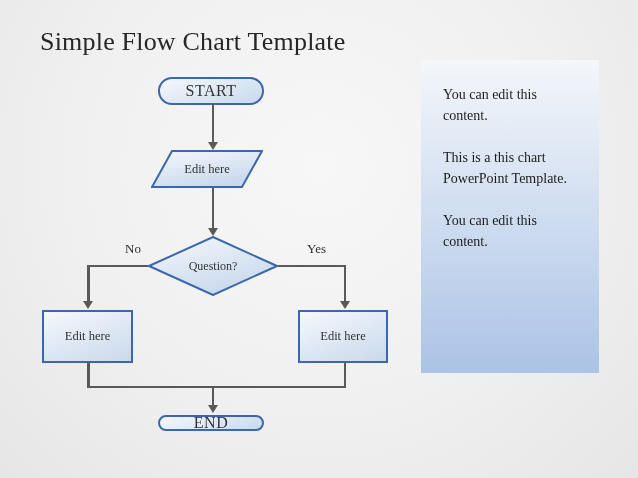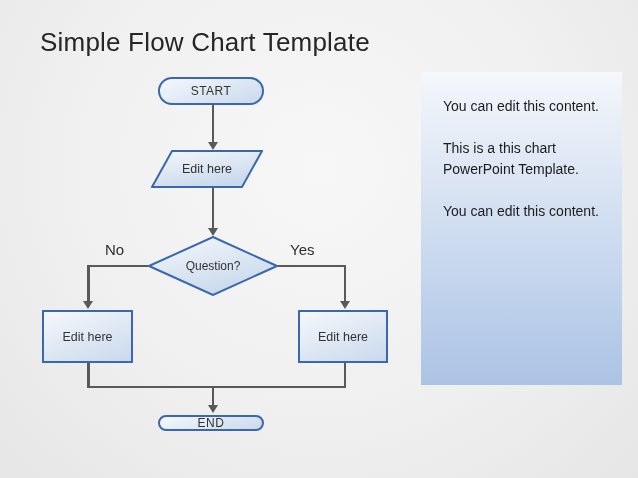--- a/index.html
+++ b/index.html
@@ -1,63 +1,63 @@
 <!DOCTYPE html>
 <html style="--title-text: #262626; --body-text: #1c1c1c; --shape-border: #3b68ac; --shape-fill-top: #f5f8fc; --shape-fill-bottom: #c9d9ec; --panel-top: #f4f7fb; --panel-bottom: #abc3e5; --connector: #595959;"><head>
 <meta charset="utf-8">
 <style>
   html,body{margin:0;padding:0;background:#ddd;}
   .slide{
     position:relative;width:638px;height:478px;overflow:hidden;
     background:radial-gradient(ellipse at 50% 35%, #f7f7f7 0%, #f0f0f0 55%, #e6e6e6 100%);
-    font-family:Liberation Sans, sans-serif;
+    font-family:Liberation Serif, serif;
   }
   .title{
     position:absolute;left:40px;top:27px;margin:0;
     font-size:26px;font-weight:400;letter-spacing:.2px;
     color:var(--title-text,#262626);
   }
   
   .panel{
-    position:absolute;left:421px;top:72px;width:201px;height:313px;
+    position:absolute;left:421px;top:60px;width:178px;height:313px;
     background:linear-gradient(to bottom,var(--panel-top,#f4f7fb) 0%,var(--panel-bottom,#abc3e5) 100%);
   }
   .panel-inner{
     padding:24px 18px 0 22px;
     font-size:14px;line-height:21px;color:var(--body-text,#1c1c1c);
   }
   .panel-inner p{margin:0 0 21px 0;}
   
   .shape{
     position:absolute;display:flex;align-items:center;justify-content:center;
     color:#333;box-sizing:border-box;text-align:center;
   }
   .pill{
     border:2px solid var(--shape-border,#3b68ac);border-radius:15px;
     background:linear-gradient(160deg,var(--shape-fill-top,#f5f8fc) 0%,var(--shape-fill-bottom,#c9d9ec) 100%);
-    font-size:12px;letter-spacing:.5px;
+    font-size:16px;letter-spacing:.5px;
   }
   .rect-box{
     border:2px solid var(--shape-border,#3b68ac);
     background:linear-gradient(160deg,var(--shape-fill-top,#f5f8fc) 0%,var(--shape-fill-bottom,#c9d9ec) 100%);
     font-size:12.5px;
   }
   .svg-shape svg{position:absolute;left:0;top:0;}
   .shape-label{position:relative;font-size:12.5px;}
   .shape-label.small{font-size:12px;}
   
   .cline{position:absolute;background:var(--connector,#595959);}
   .arrow-down{
     position:absolute;width:0;height:0;
     border-left:5px solid transparent;border-right:5px solid transparent;
     border-top:8px solid var(--connector,#595959);
   }
   .branch-label{
-    position:absolute;width:36px;text-align:left;
-    font-size:15px;color:#2e2e2e;
+    position:absolute;width:36px;text-align:right;
+    font-size:13px;color:#2e2e2e;
   }
 </style>
 </head>
 <body>
 
 <div class="slide">
 
   <h1 class="title">Simple Flow Chart Template</h1>
 
   <div class="shape pill" style="left:158px;top:77px;width:106px;height:28px;">

